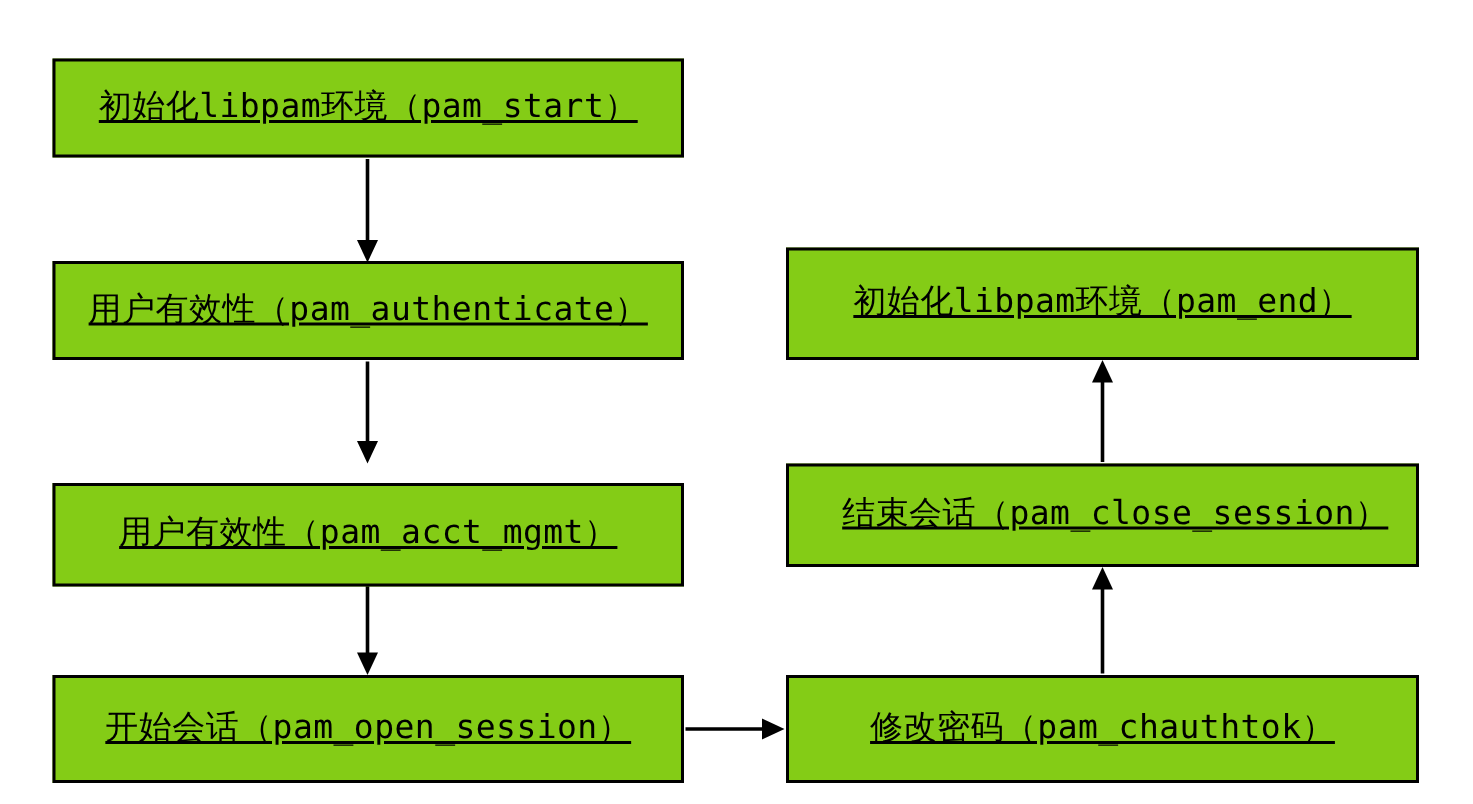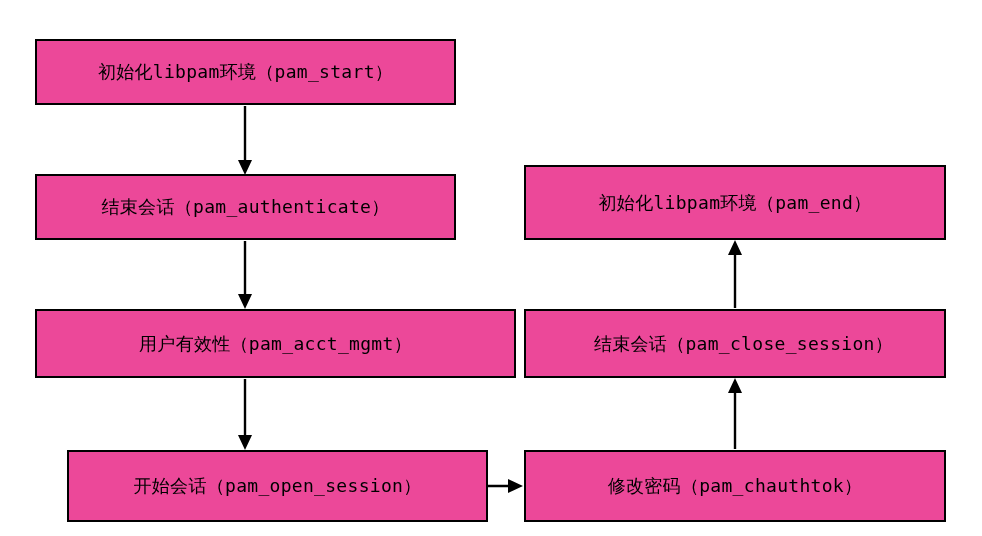--- a/index.html
+++ b/index.html
@@ -15,37 +15,38 @@
     position: relative;
     width: 982px;
     height: 536px;
     background: #ffffff;
     overflow: hidden;
   }
   .node {
     position: absolute;
     box-sizing: border-box;
     border: 2px solid #000000;
-    background: #ec4899;
+    background: #84cc16;
     display: flex;
     align-items: center;
     justify-content: center;
     color: #000000;
-    font-size: 18px;
+    font-size: 22px;
     line-height: 1.2;
     letter-spacing: 0.3px;
     white-space: nowrap;
     font-family: "DejaVu Sans Mono", "Liberation Mono", monospace;
     font-weight: 500;
+    text-decoration: underline;
   }
   
   #node-pam-start   { left: 35px;  top: 39px;  width: 421px; height: 66px; }
   #node-pam-auth    { left: 35px;  top: 174px; width: 421px; height: 66px; }
-  #node-pam-acct    { left: 35px;  top: 309px; width: 481px; height: 69px; }
-  #node-pam-open    { left: 35px;  top: 450px; width: 421px; height: 72px; margin-left: 32px; }
+  #node-pam-acct    { left: 35px;  top: 322px; width: 421px; height: 69px; }
+  #node-pam-open    { left: 35px;  top: 450px; width: 421px; height: 72px; }
   
   #node-pam-end     { left: 524px; top: 165px; width: 422px; height: 75px; }
   #node-pam-close   { left: 524px; top: 309px; width: 422px; height: 69px; padding-left: 17px; }
   #node-pam-chauth  { left: 524px; top: 450px; width: 422px; height: 72px; }
 
   .edge {
     position: absolute;
     overflow: visible;
   }
   .edge line {
@@ -77,21 +78,21 @@
 
     <line x1="735" y1="449" x2="735" y2="388"></line>
     <polygon points="735,378 728,393 742,393"></polygon>
 
     <line x1="735" y1="308" x2="735" y2="250"></line>
     <polygon points="735,240 728,255 742,255"></polygon>
   </svg>
 
   <div class="node" id="node-pam-start">初始化libpam环境（pam_start）</div>
 
-  <div class="node" id="node-pam-auth">结束会话（pam_authenticate）</div>
+  <div class="node" id="node-pam-auth">用户有效性（pam_authenticate）</div>
 
   <div class="node" id="node-pam-acct">用户有效性（pam_acct_mgmt）</div>
 
   <div class="node" id="node-pam-open">开始会话（pam_open_session）</div>
 
   <div class="node" id="node-pam-end">初始化libpam环境（pam_end）</div>
 
   <div class="node" id="node-pam-close">结束会话（pam_close_session）</div>
 
   <div class="node" id="node-pam-chauth">修改密码（pam_chauthtok）</div>

